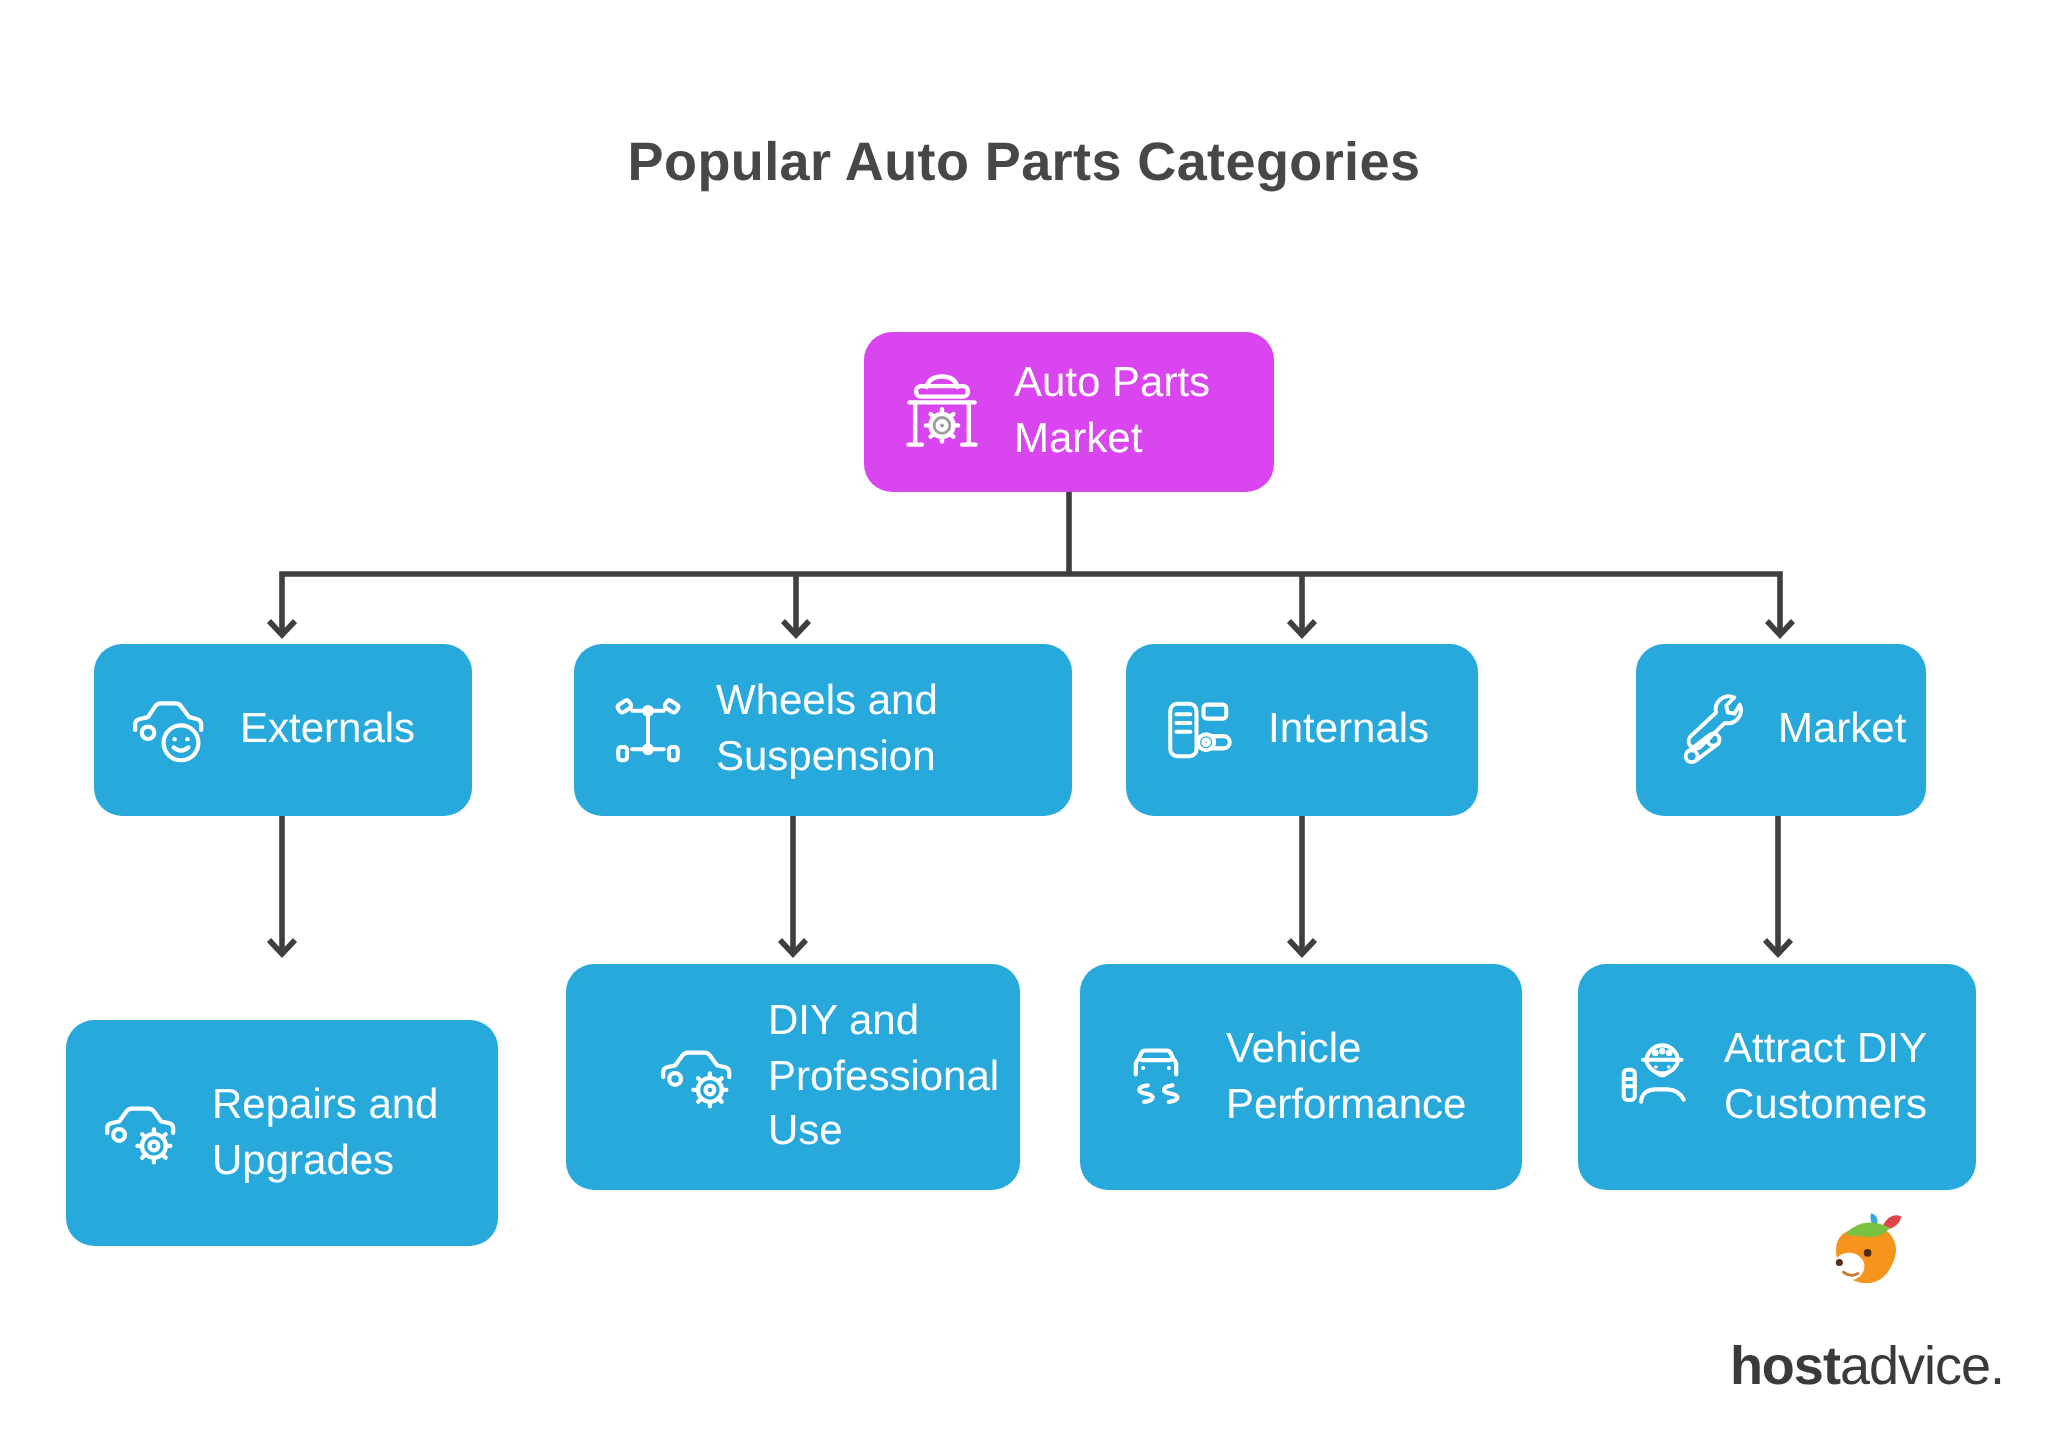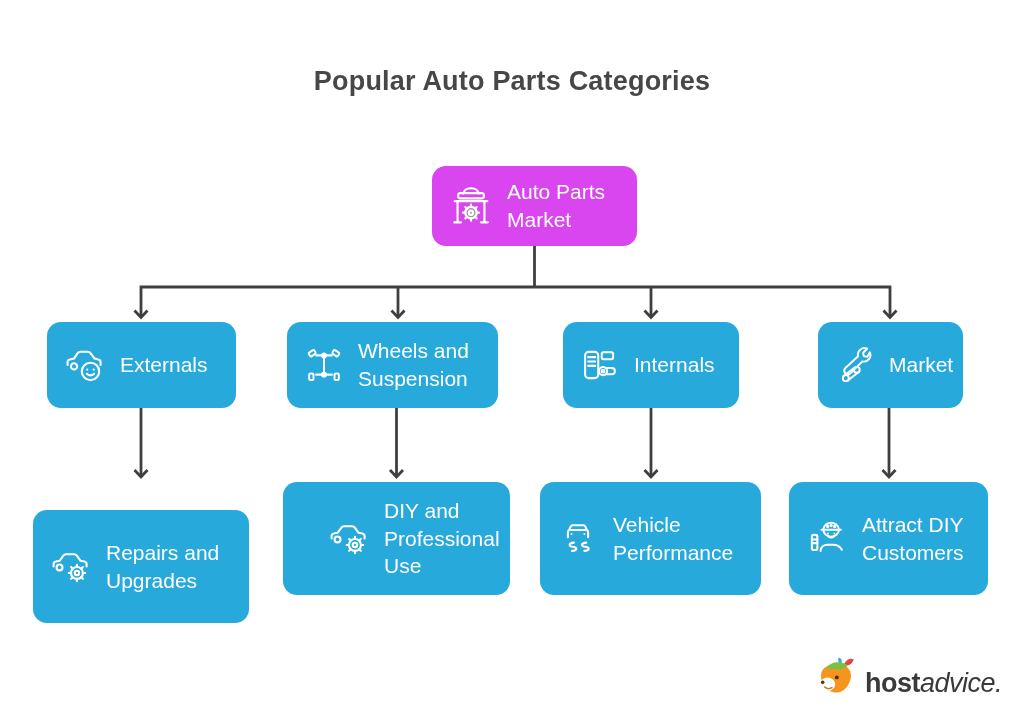--- a/index.html
+++ b/index.html
@@ -14,35 +14,35 @@
   .node{
     position:absolute;display:flex;align-items:center;gap:13px;
     border-radius:14px;color:#ffffff;padding:0 10px 0 16px;box-sizing:border-box;
   }
   .node .label{font-size:21px;line-height:1.32;font-weight:400;}
   .node .icon{flex:0 0 auto;display:flex;align-items:center;justify-content:center;}
   .root{background:#d946ef;left:432px;top:166px;width:205px;height:80px;}
   .blue{background:#27A9DC;}
   
   .b1{left:47px;top:322px;width:189px;height:86px;}
-  .b2{left:287px;top:322px;width:211px;height:86px;}
+  .b2{left:287px;top:322px;width:249px;height:86px;}
   .b3{left:563px;top:322px;width:176px;height:86px;}
   .b4{left:818px;top:322px;width:145px;height:86px;}
   
   .c1{left:33px;top:482px;width:216px;height:113px;margin-top:28px;}
   .c2{left:283px;top:482px;width:227px;height:113px;padding-left:44px;}
   .c3{left:540px;top:482px;width:221px;height:113px;}
   .c4{left:789px;top:482px;width:199px;height:113px;}
   .connectors{position:absolute;left:0;top:0;width:1024px;height:715px;pointer-events:none;}
   .footer{
-    position:absolute;right:22px;bottom:16px;display:flex;align-items:center;gap:8px;
+    position:absolute;right:22px;bottom:16px;display:flex;align-items:center;gap:8px;flex-direction:column;
   }
   .brand{font-size:27px;color:#3A3A3A;display:flex;align-items:baseline;}
   .brand .bold{font-weight:800;letter-spacing:-.5px;}
-  .brand .ital{font-style:italic;font-weight:400;letter-spacing:-.5px;margin-top:12px;}
+  .brand .ital{font-weight:400;letter-spacing:-.5px;margin-top:12px;}
   svg{display:block;}
 </style>
 </head>
 <body>
 
 <div class="canvas">
 
   <svg width="0" height="0" style="position:absolute">
     <defs>
       <g id="gear-blue" stroke="#fff" stroke-width="2.3" stroke-linecap="round">

